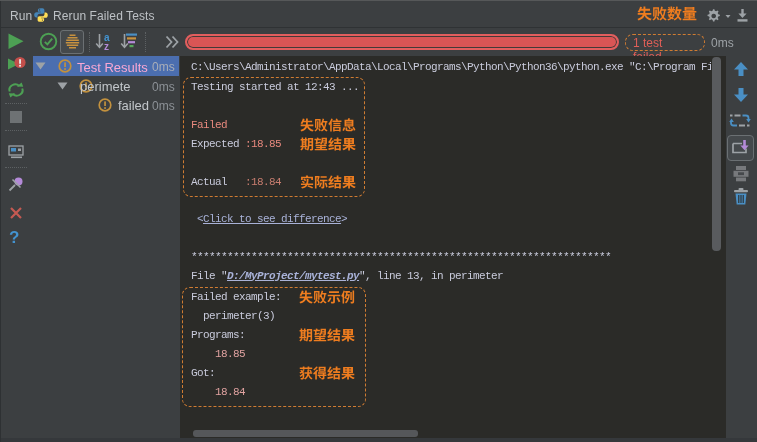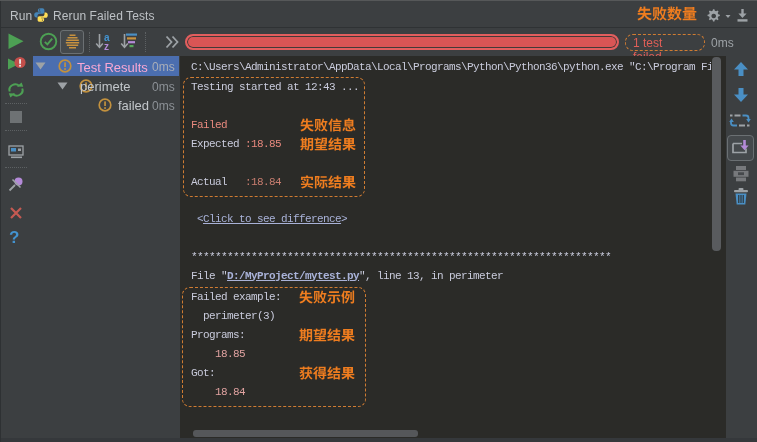--- a/index.html
+++ b/index.html
@@ -9,21 +9,21 @@
 #tbar {position:absolute;left:0;top:28px;width:674px;height:28px;background:#3c3f41}
 #tbar svg,#tbar div {position:absolute}
 #consoleBG {position:absolute;left:180px;top:56px;width:546px;height:383px;background:#2b2b28}
 #conClip {position:absolute;left:180px;top:56px;width:531px;height:383px;overflow:hidden}
 .cl {position:absolute;white-space:pre;font-family:"Liberation Mono",monospace;font-size:11px;line-height:19px;letter-spacing:-0.6px}
 .lav {color:#c9cbdc}
 .sal {color:#e8897e}
 .sald {color:#c97e70}
 .pnk {color:#e0a2a0}
 .lnk {color:#a9b2d8;}
-.lnk2 {color:#a9b2d8;font-weight:bold}
+.lnk2 {color:#a9b2d8;font-style:italic;font-weight:bold}
 .dbox {position:absolute;border:1px dashed #d07c32;border-radius:8px}
 #seltree {position:absolute;left:33px;top:56px;width:146px;height:20px;background:#4b6eaf}
 .trow {position:absolute;font-size:13px;color:#c2c6ca}
 .tms {font-size:12px;color:#8c9196}
 .sep {position:absolute;width:1px;border-left:1px dotted #5d6163;top:4px;height:20px}
 .vsep {position:absolute;left:5px;width:22px;border-top:1px dotted #5d6163;height:1px}
 #bstrip {position:absolute;left:0;top:438px;width:757px;height:4px;background:#35383b}
 #lborder {position:absolute;left:0;top:0;width:1px;height:442px;background:#2e3133}
 </style></head>
 <body>

